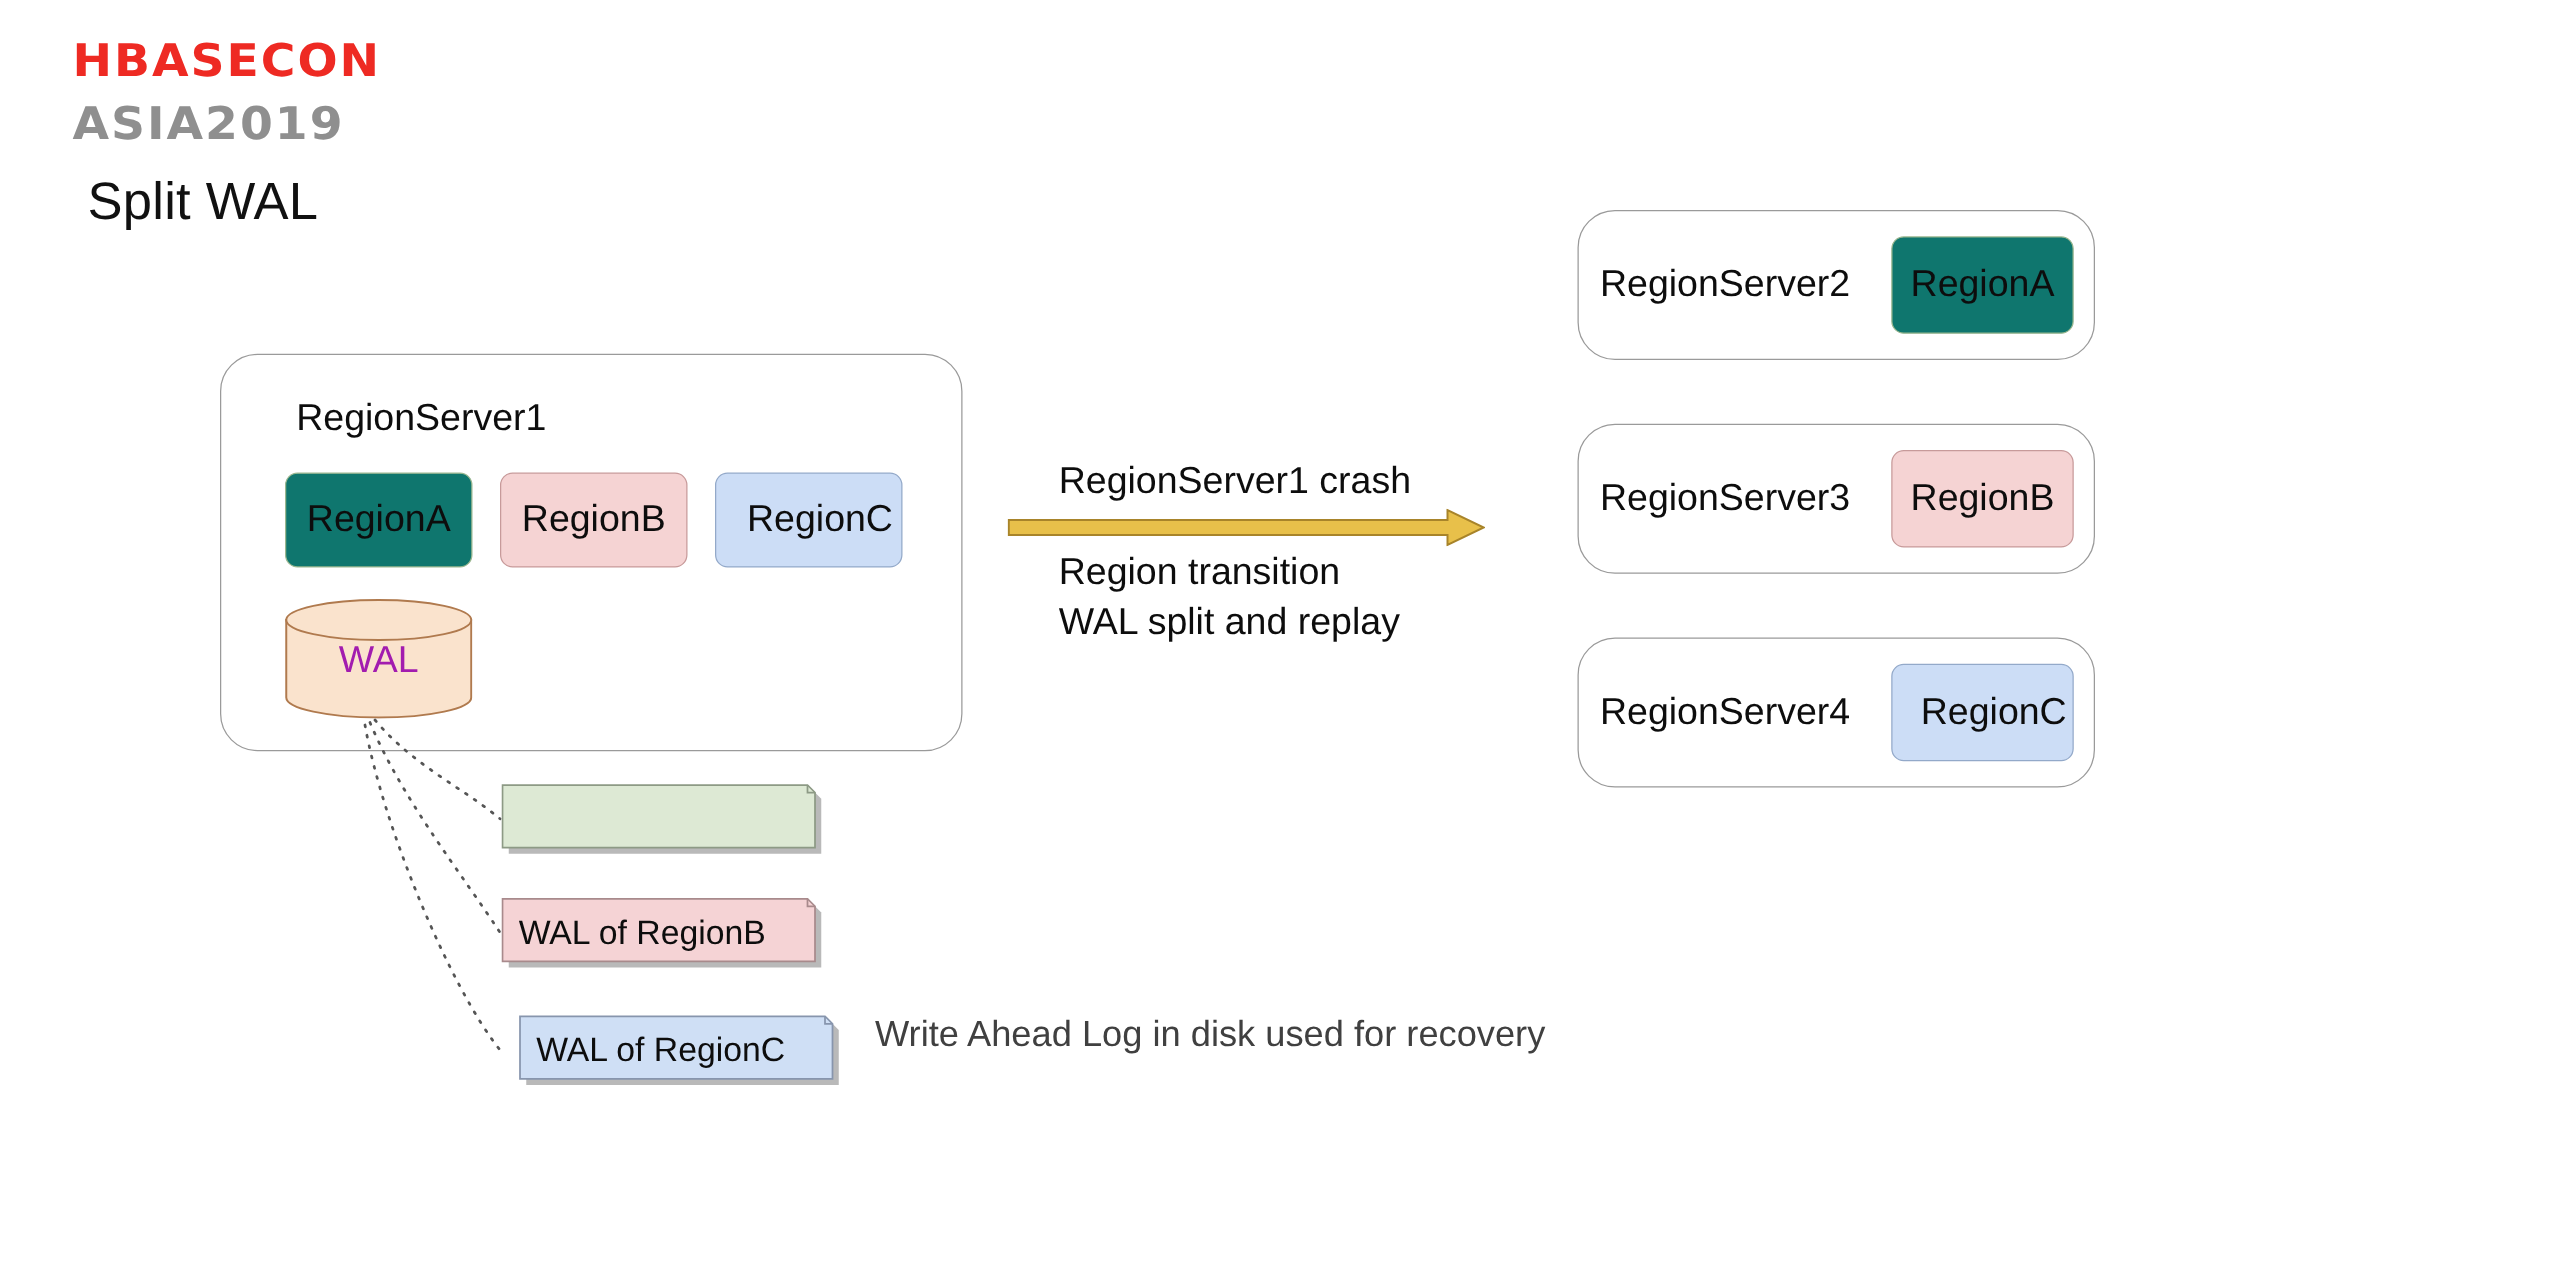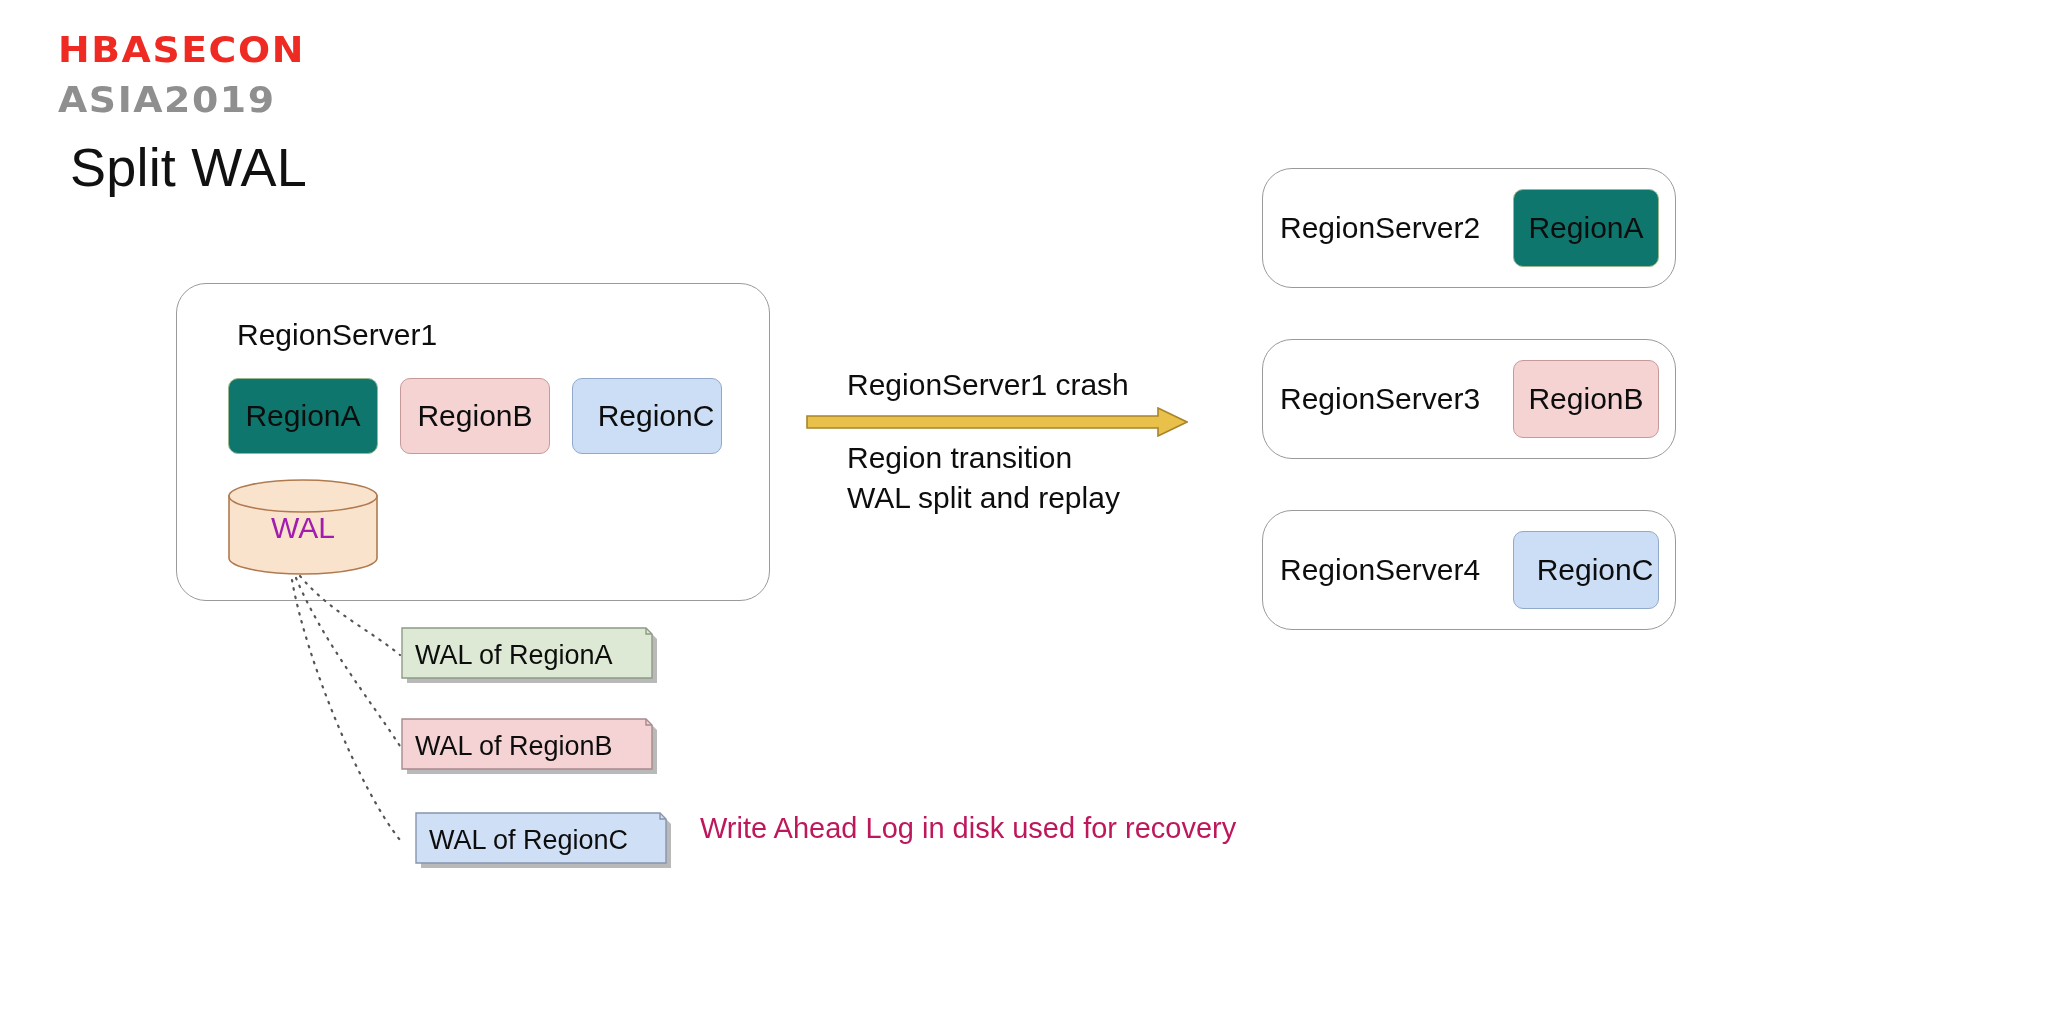--- a/index.html
+++ b/index.html
@@ -38,21 +38,21 @@
     transform-origin: left center;
   }
   .brand-red   { color: #ee2a23; }
   .brand-gray  { color: #8f8f8f; }
 
   
   #page-title {
     position: absolute;
     left: 70px;
     top: 140px;
-    font-size: 54px;
+    font-size: 42px;
     font-weight: 400;
     letter-spacing: 0.2px;
     line-height: 1;
     color: #111111;
   }
 
   
   .rs-outer {
     position: absolute;
     border: 1.5px solid #9a9a9a;
@@ -125,21 +125,21 @@
     display: flex;
     align-items: center;
     font-size: 27px;
     color: #0d0d0d;
     white-space: nowrap;
   }
 
   #wal-caption {
     position: absolute;
     font-size: 29px;
-    color: #be185d;
+    color: #404040;
     white-space: nowrap;
   }
 
   #connector-layer {
     position: absolute;
     left: 0; top: 0;
     width: 2048px; height: 1024px;
     pointer-events: none;
   }
 </style>
@@ -200,21 +200,20 @@
   <path d="M292,580 C306,660 360,790 400,840" fill="none" stroke="#555555" stroke-width="2.2" stroke-dasharray="1.5 7" stroke-linecap="round"></path>
 </svg>
 
 <div class="wal-note" style="left:401px; top:627px;">
   <svg width="262" height="62" viewBox="0 0 262 62">
     <path d="M6,6 L256,6 L256,12 L250,6 Z" fill="#bbbbbb" opacity="0"></path>
     <path d="M6,6 L250,6 L256,12 L256,56 L6,56 Z" fill="#b9b9b9"></path>
     <path d="M1,1 L245,1 L251,7 L251,51 L1,51 Z" fill="#dde9d4" stroke="#8d9a85" stroke-width="1.4" stroke-linejoin="miter"></path>
     <path d="M245,1 L245,7 L251,7" fill="none" stroke="#8d9a85" stroke-width="1.4"></path>
   </svg>
-  <div class="note-label">WAL of RegionA</div>
 </div>
 
 <div class="wal-note" style="left:401px; top:718px;">
   <svg width="262" height="62" viewBox="0 0 262 62">
     <path d="M6,6 L250,6 L256,12 L256,56 L6,56 Z" fill="#b9b9b9"></path>
     <path d="M1,1 L245,1 L251,7 L251,51 L1,51 Z" fill="#f5d3d5" stroke="#a88a8c" stroke-width="1.4" stroke-linejoin="miter"></path>
     <path d="M245,1 L245,7 L251,7" fill="none" stroke="#a88a8c" stroke-width="1.4"></path>
   </svg>
   <div class="note-label">WAL of RegionB</div>
 </div>

